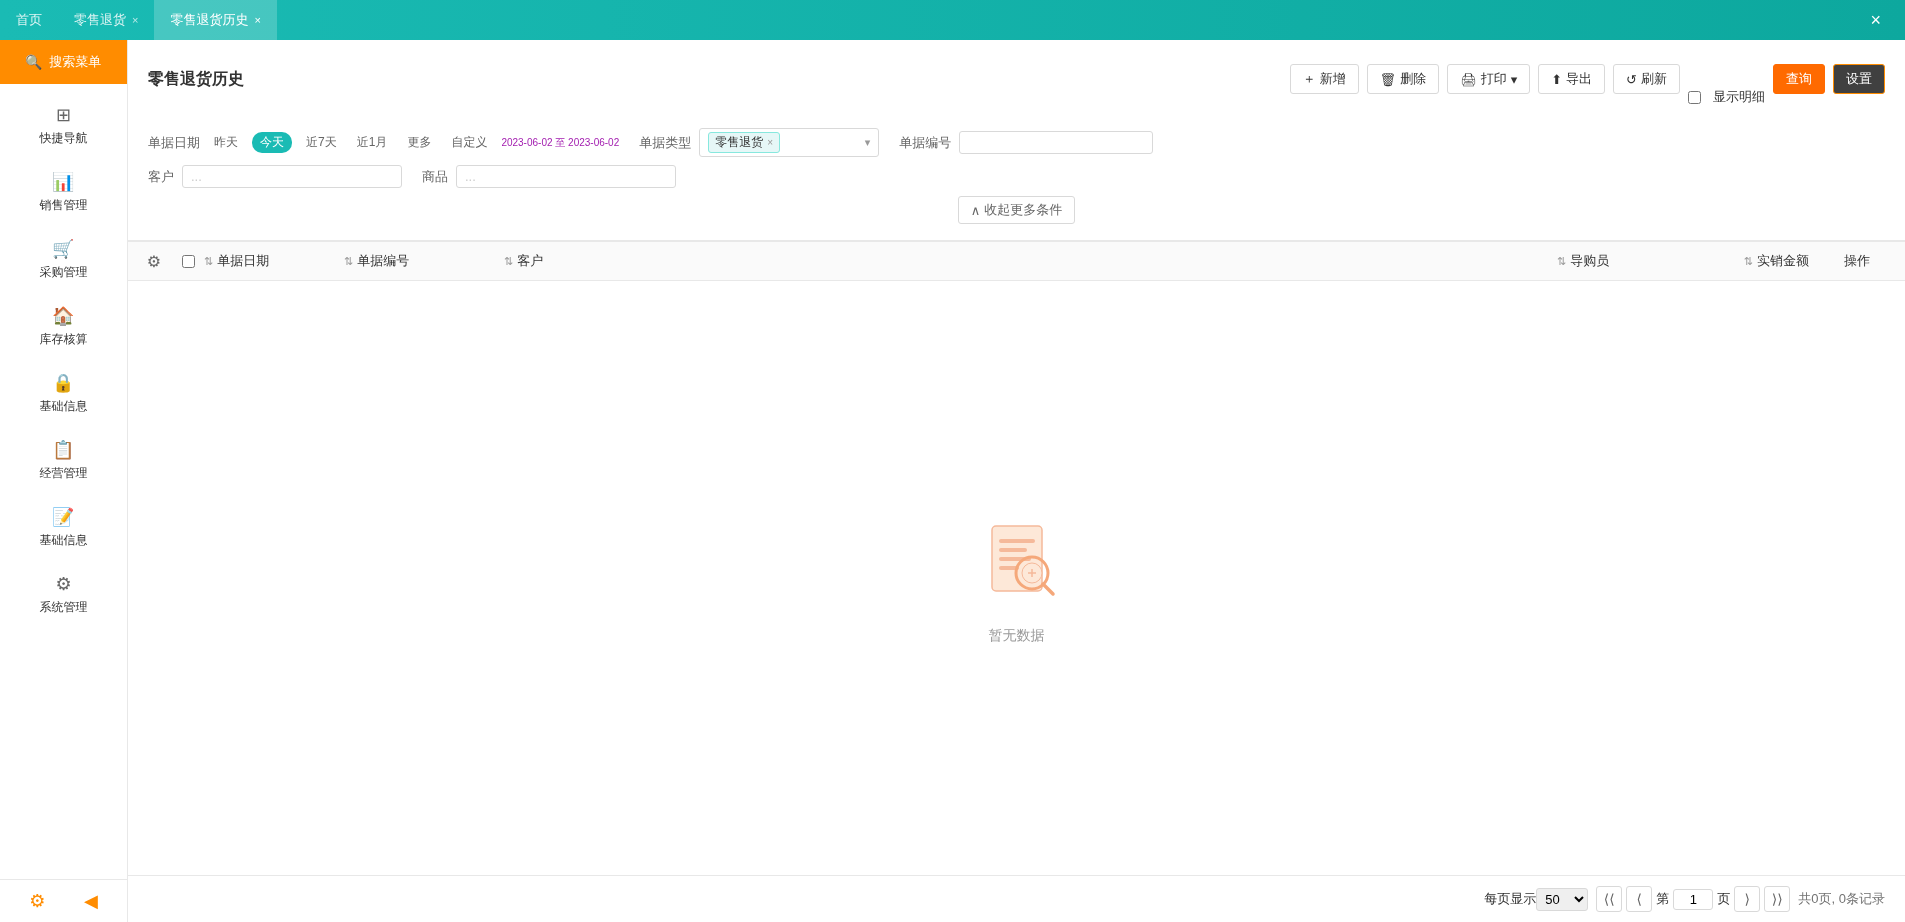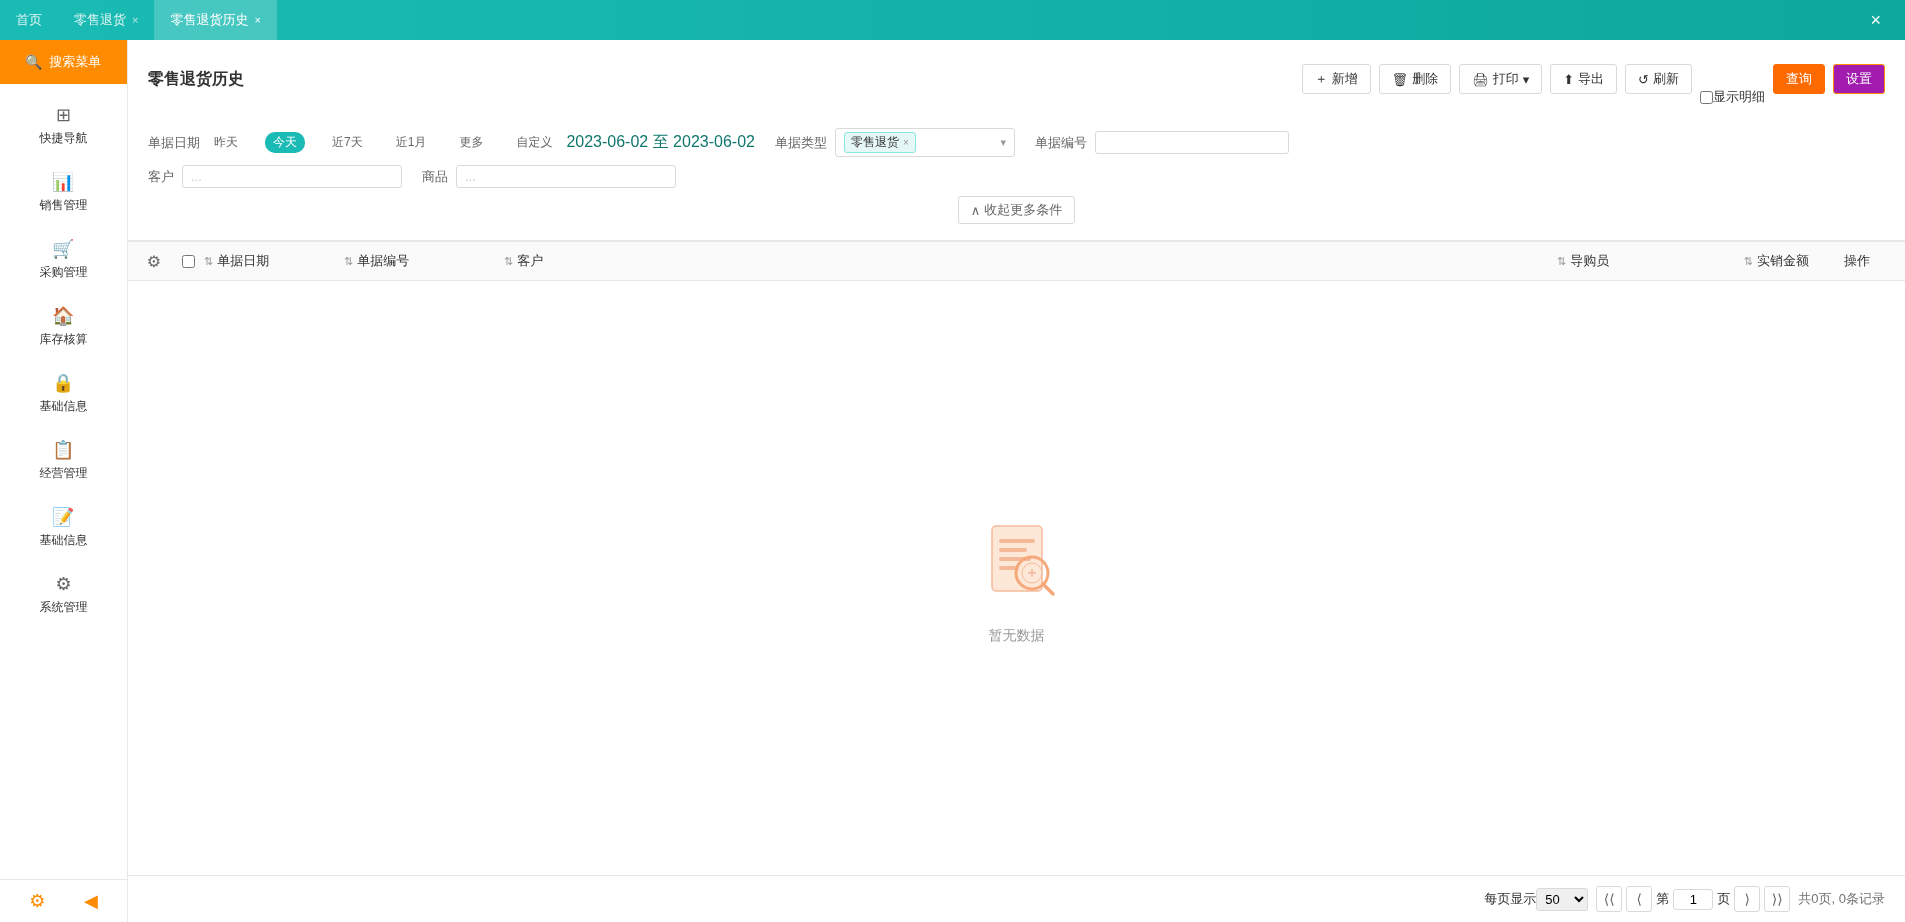--- a/index.html
+++ b/index.html
@@ -165,28 +165,28 @@
       font-size: 13px;
       cursor: pointer;
       color: #333;
     }
     .toolbar-btn.btn-primary {
       background: #ff6a00;
       border-color: #ff6a00;
       color: #fff;
     }
     .toolbar-btn.btn-setting {
-      background: #a21caf;
+      background: #404040;
       border-color: #ff8c00;
       color: #fff;
     }
     .show-detail-wrap {
       display: flex;
       align-items: center;
-      gap: 0;
+      gap: 12px;
       font-size: 13px;
       color: #333;
       cursor: pointer;
       margin-top: 36px;
     }
 
     
     .filter-area {
       padding: 10px 0 8px 0;
     }
@@ -204,38 +204,38 @@
       color: #333;
     }
     .filter-label {
       color: #666;
       white-space: nowrap;
       font-size: 13px;
     }
     .date-shortcuts {
       display: flex;
       align-items: center;
-      gap: 21px;
+      gap: 8px;
     }
     .date-btn {
       padding: 2px 6px;
       border-radius: 3px;
       font-size: 12px;
       cursor: pointer;
       color: #666;
     }
     .date-btn.active {
       background: #1abbb4;
       color: #fff;
       border-radius: 10px;
       padding: 2px 8px;
     }
     .date-range {
-      color: #0f766e;
-      font-size: 16px;
+      color: #a21caf;
+      font-size: 10px;
     }
     .filter-tag-wrap {
       display: flex;
       align-items: center;
       border: 1px solid #d9d9d9;
       border-radius: 3px;
       padding: 3px 8px;
       min-width: 180px;
       background: #fff;
       cursor: pointer;

